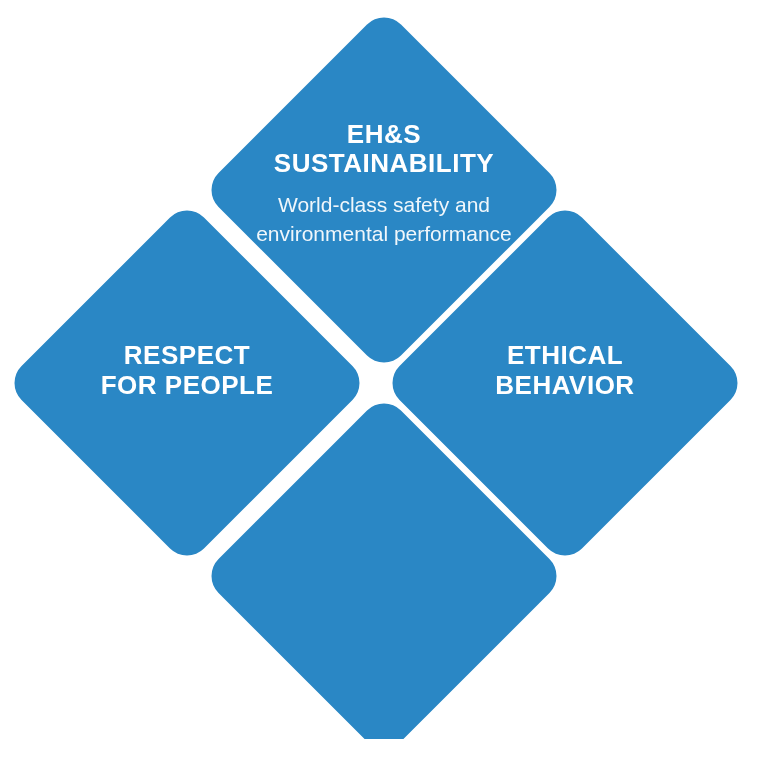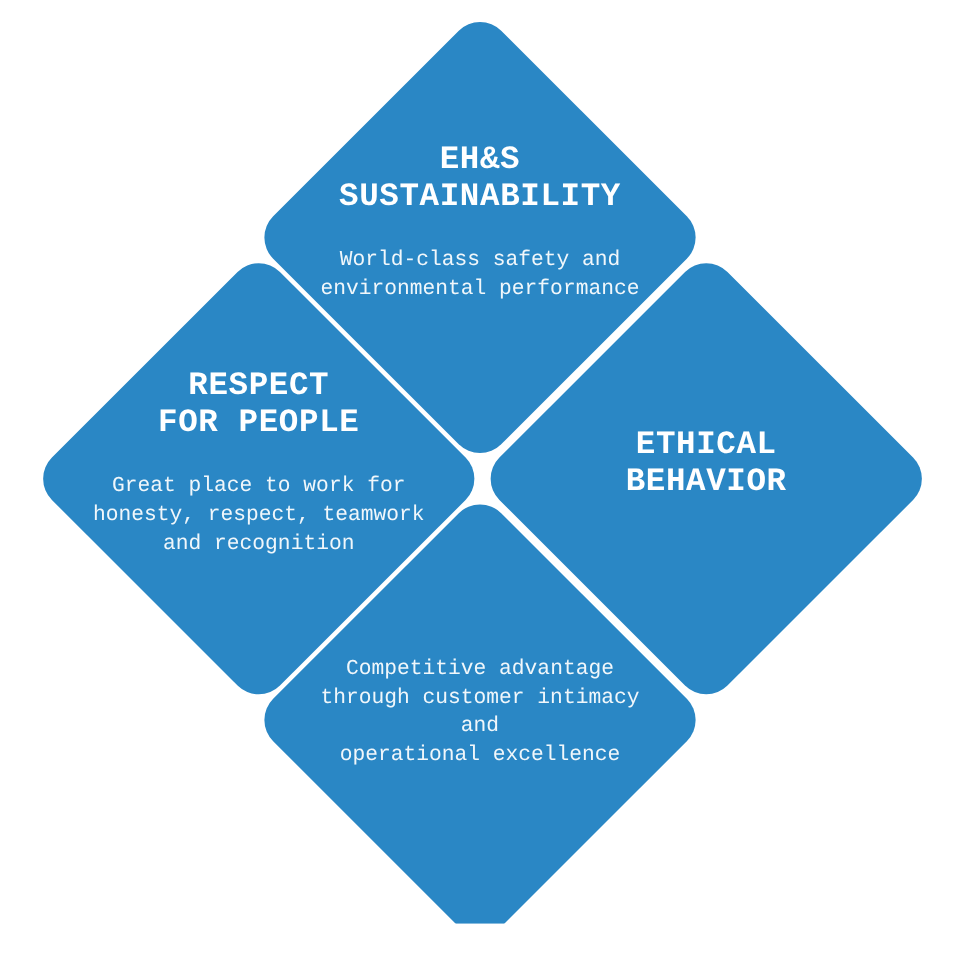--- a/index.html
+++ b/index.html
@@ -6,30 +6,30 @@
     margin: 0;
     padding: 0;
     background: #ffffff;
   }
   .canvas {
     position: relative;
     width: 768px;
     height: 739px;
     background: #ffffff;
     overflow: hidden;
-    font-family: Liberation Mono, monospace;
+    font-family: Liberation Sans, sans-serif;
   }
   
   .quad {
     position: absolute;
     width: 366px;
     height: 366px;
   }
   .quad-top    { left: 201px; top: 7px;   }
-  .quad-left   { left: 24px;   top: 200px; }
+  .quad-left   { left: 4px;   top: 200px; }
   .quad-right  { left: 382px; top: 200px; }
   .quad-bottom { left: 201px; top: 393px; }
 
   .shape {
     position: absolute;
     inset: 54px;                 
     transform: rotate(45deg);
     background: #2A87C5;
     border-radius: 24px;
   }
@@ -47,25 +47,25 @@
     color: #ffffff;
     font-size: 26px;
     font-weight: 700;
     letter-spacing: 0.5px;
     line-height: 1.15;
     white-space: pre-line;
     margin: 0 0 12px 0;
   }
   .subtitle {
     color: rgba(255, 255, 255, 0.93);
-    font-size: 17px;
+    font-size: 21px;
     font-weight: 400;
     line-height: 1.36;
     white-space: pre-line;
-    margin: 12px;
+    margin: 0;
     max-width: 280px;
   }
 </style>
 </head>
 <body>
 
 <div class="canvas">
 
   <div class="quad quad-top">
     <div class="shape"></div>
@@ -75,36 +75,30 @@
       <div class="subtitle">World-class safety and
 environmental performance</div>
     </div>
   </div>
 
   <div class="quad quad-left">
     <div class="shape"></div>
     <div class="text">
       <div class="title">RESPECT
 FOR PEOPLE</div>
-      <div class="subtitle">Great place to work for
-honesty, respect, teamwork
-and recognition</div>
     </div>
   </div>
 
   <div class="quad quad-right">
     <div class="shape"></div>
     <div class="text">
       <div class="title">ETHICAL
 BEHAVIOR</div>
     </div>
   </div>
 
   <div class="quad quad-bottom">
     <div class="shape"></div>
     <div class="text">
-      <div class="subtitle">Competitive advantage
-through customer intimacy and
-operational excellence</div>
     </div>
   </div>
 
 </div>
 
 </body></html>

